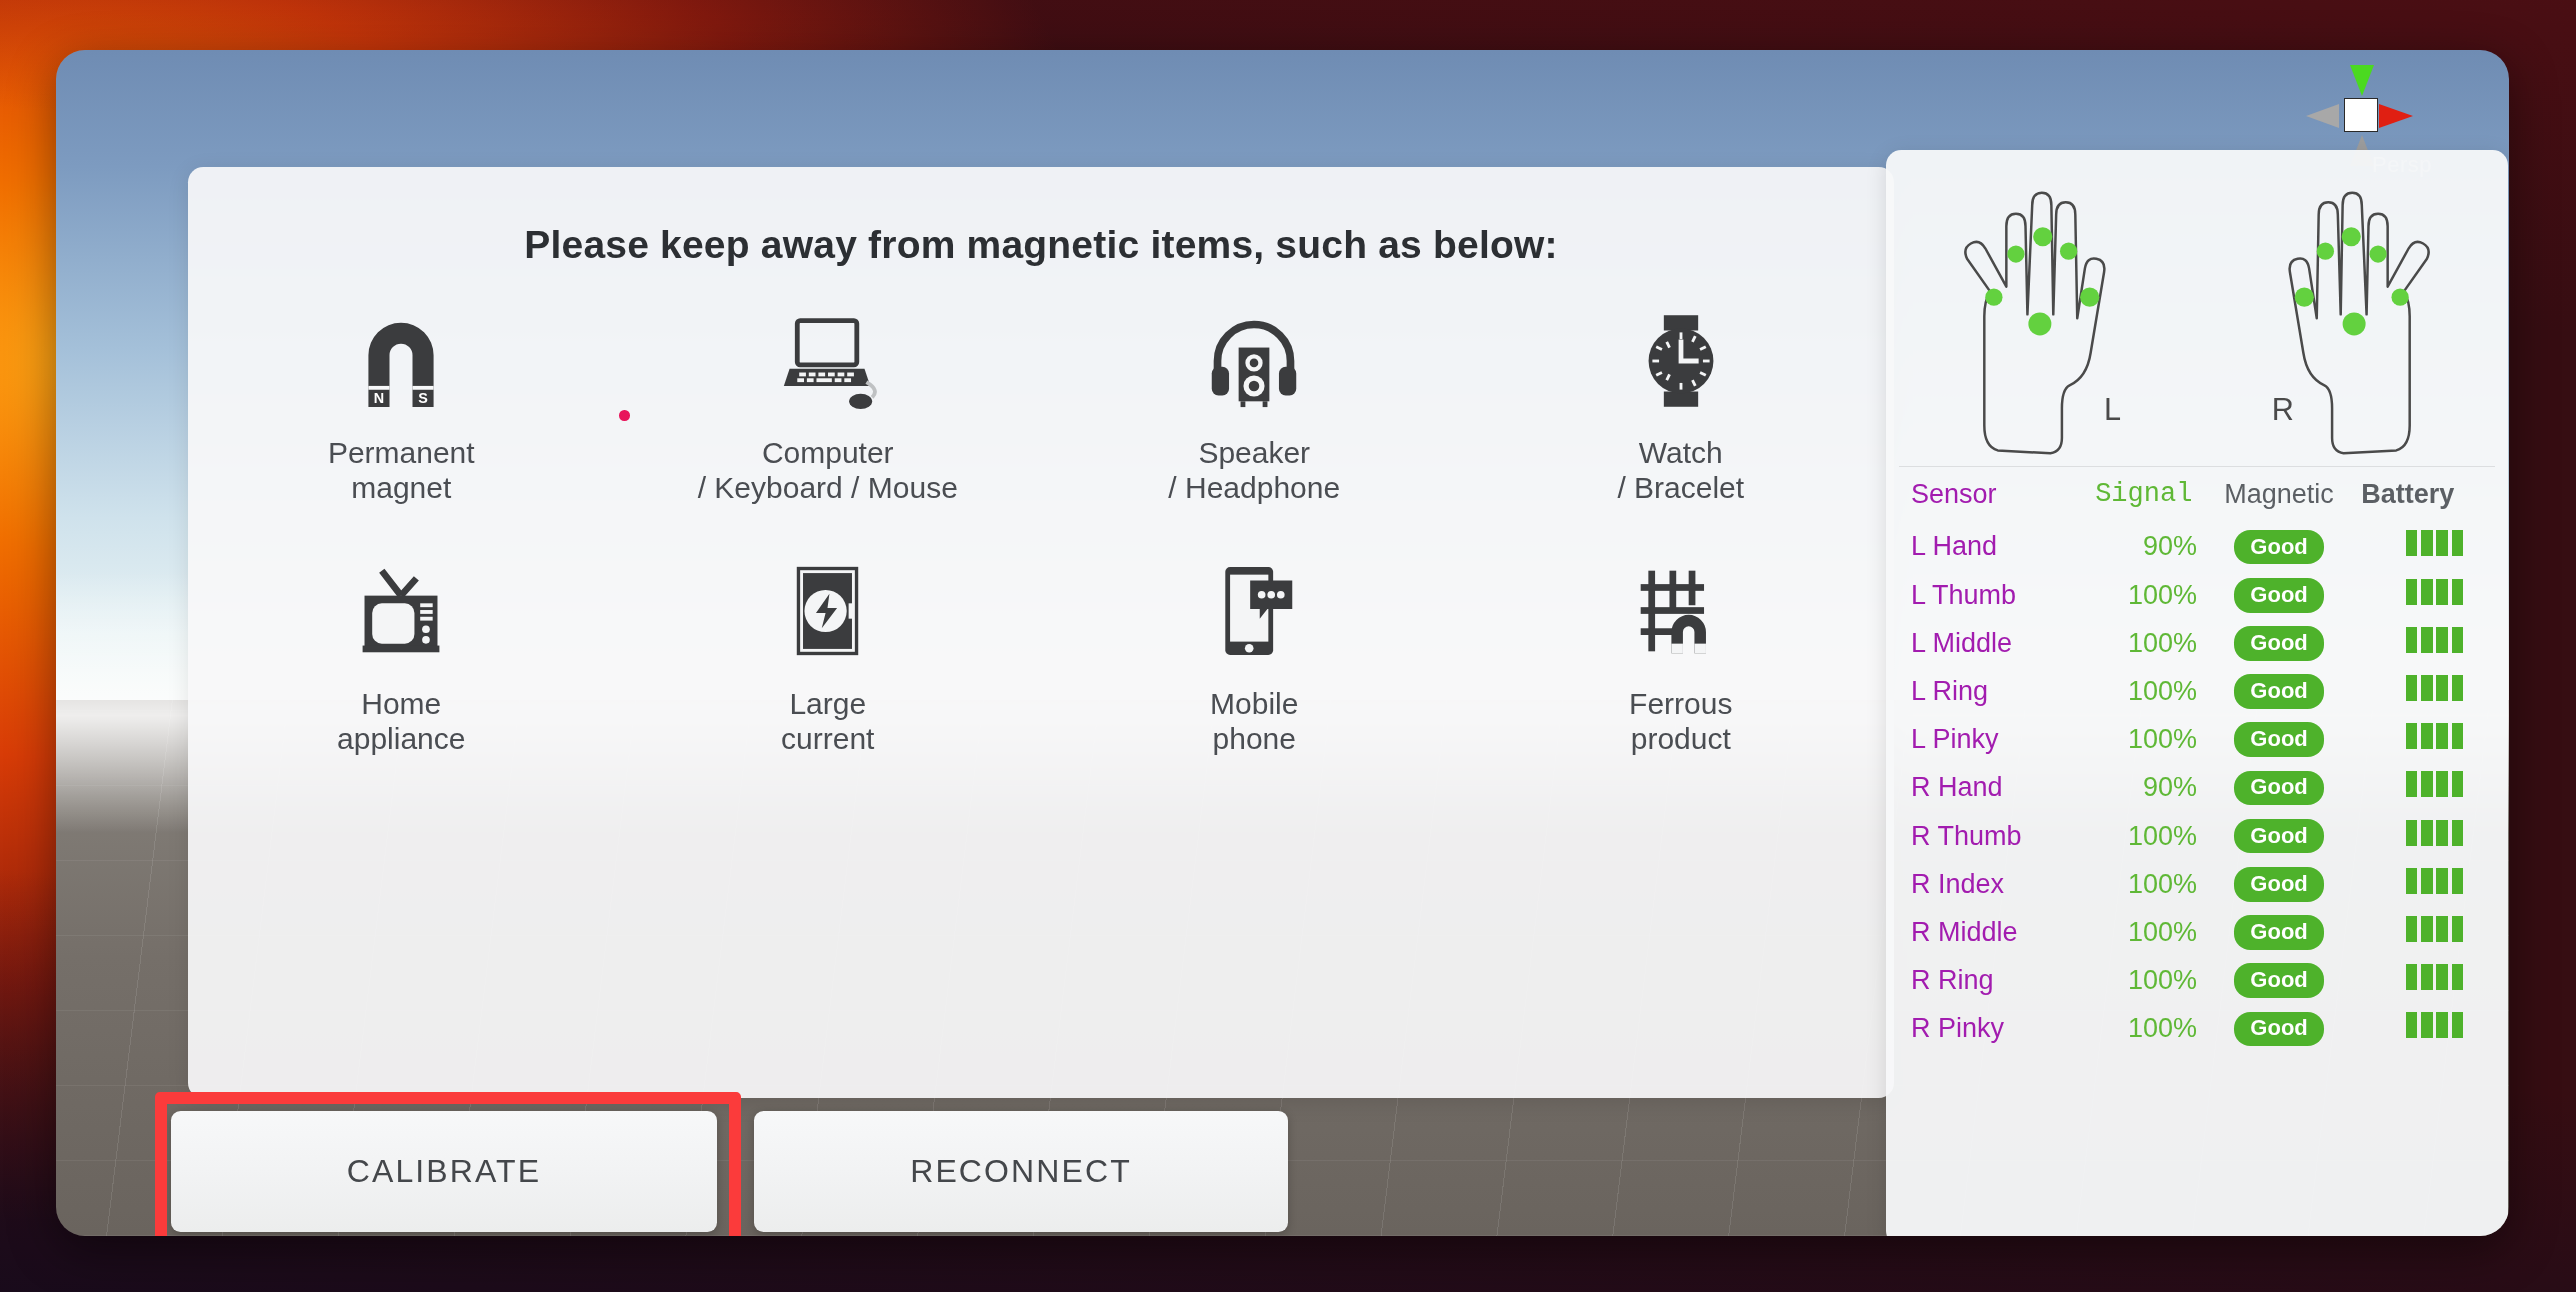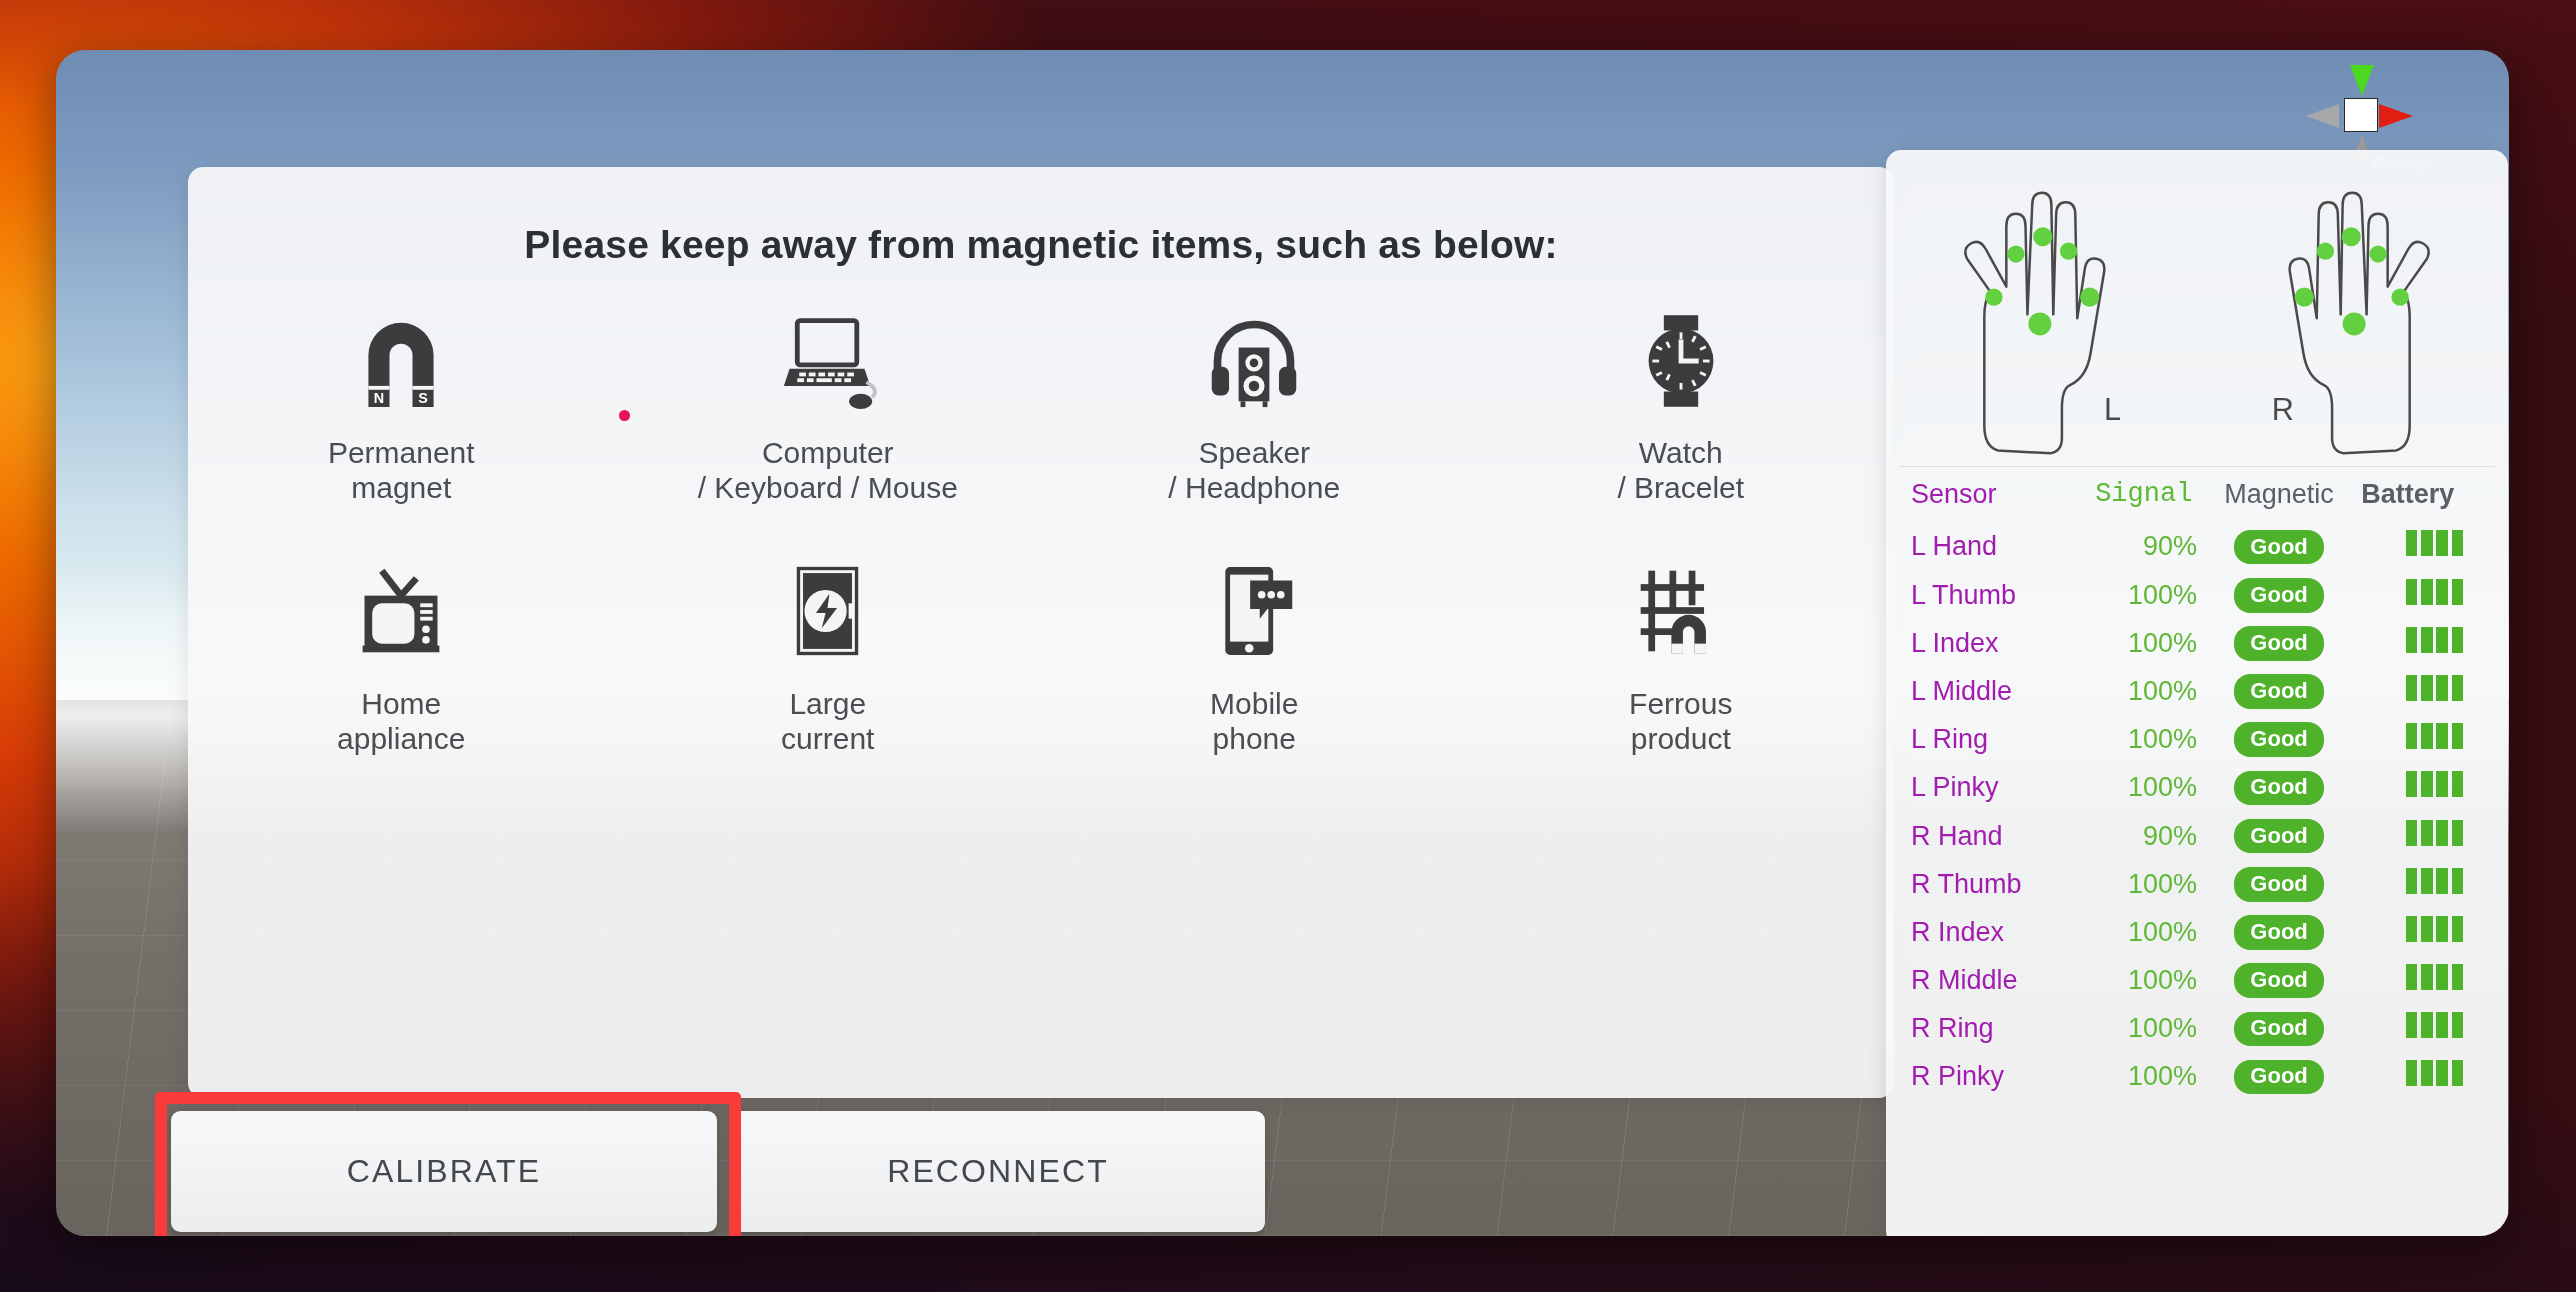--- a/index.html
+++ b/index.html
@@ -101,21 +101,21 @@
   
   .btn{
     position:absolute;
     background:linear-gradient(180deg,#f7f8f9 0%,#f2f3f4 48%,#eceded 100%);
     border-radius:9.6px;
     display:flex; align-items:center; justify-content:center;
     font-size:32px; letter-spacing:2.1px; color:#44474b;
     box-shadow:0 2.9px 9.6px rgba(0,0,0,.22);
   }
   #btn-calibrate{ left:115px; top:1061px; width:546px; height:121px; }
-  #btn-reconnect{ left:675px; top:1061px; width:534px; height:121px; }
+  #btn-reconnect{ left:698px; top:1061px; width:534px; height:121px; }
   #calib-highlight{
     position:absolute; left:99px; top:1042px; width:586px; height:163px;
     border:12.4px solid #fb3b3b; border-radius:4.8px; pointer-events:none;
   }
 
   
   #panel{
     position:absolute; left:1830px; top:100px; width:622px; height:1096px;
     background:rgba(247,248,249,.95);
     border-radius:15.3px;
@@ -419,31 +419,20 @@
             <td class="c-signal">100%</td>
             <td class="c-magnetic"><span class="pill" style="background: rgb(78, 178, 43);">Good</span></td>
             <td class="c-battery"><span class="batt">
                 <i style="background: rgb(78, 178, 43);"></i>
                 <i style="background: rgb(78, 178, 43);"></i>
                 <i style="background: rgb(78, 178, 43);"></i>
                 <i style="background: rgb(78, 178, 43);"></i>
               </span></td>
           </tr>
           <tr>
-            <td class="c-sensor">L Index</td>
-            <td class="c-signal">100%</td>
-            <td class="c-magnetic"><span class="pill" style="background: rgb(78, 178, 43);">Good</span></td>
-            <td class="c-battery"><span class="batt">
-                <i style="background: rgb(78, 178, 43);"></i>
-                <i style="background: rgb(78, 178, 43);"></i>
-                <i style="background: rgb(78, 178, 43);"></i>
-                <i style="background: rgb(78, 178, 43);"></i>
-              </span></td>
-          </tr>
-          <tr>
             <td class="c-sensor">L Middle</td>
             <td class="c-signal">100%</td>
             <td class="c-magnetic"><span class="pill" style="background: rgb(78, 178, 43);">Good</span></td>
             <td class="c-battery"><span class="batt">
                 <i style="background: rgb(78, 178, 43);"></i>
                 <i style="background: rgb(78, 178, 43);"></i>
                 <i style="background: rgb(78, 178, 43);"></i>
                 <i style="background: rgb(78, 178, 43);"></i>
               </span></td>
           </tr>

